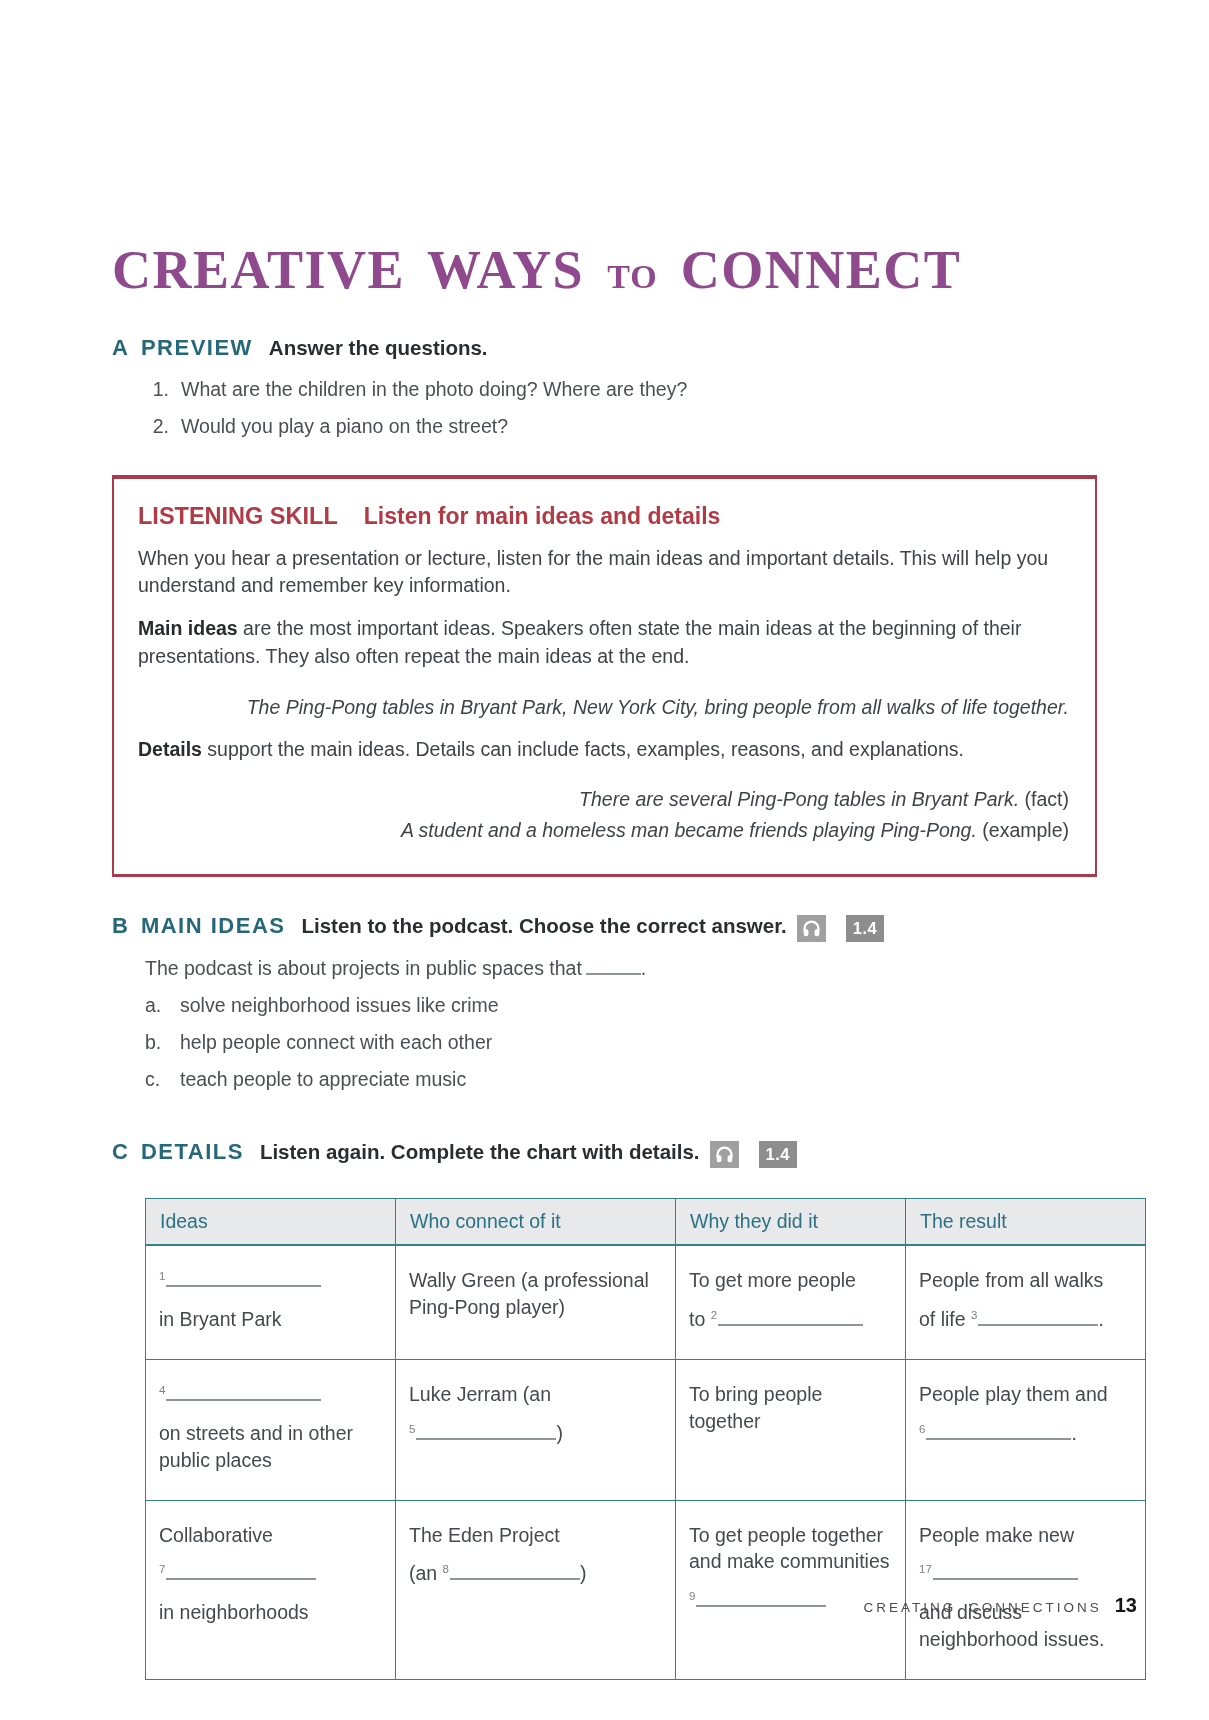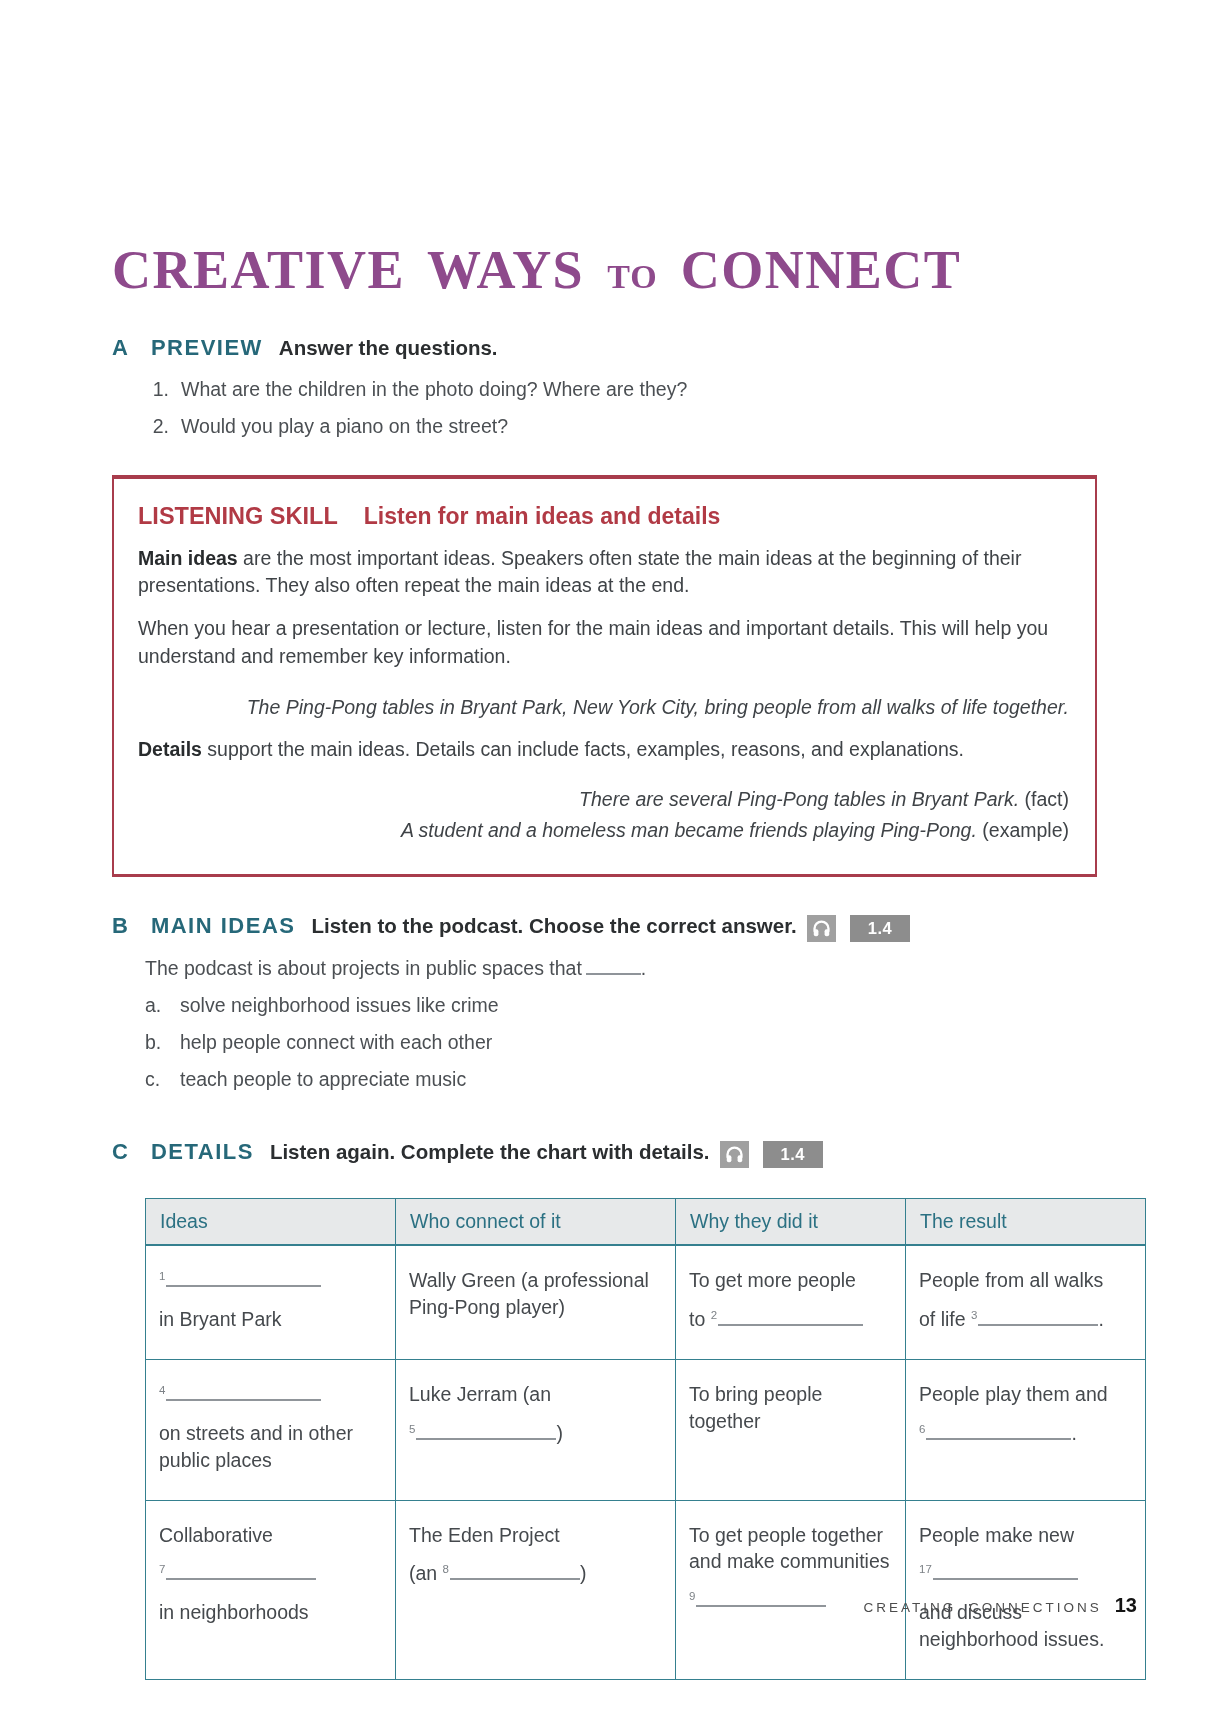--- a/index.html
+++ b/index.html
@@ -16,28 +16,28 @@
     padding-top:243px;
     font-family:"Liberation Serif", serif;
     font-weight:700; font-size:54px; line-height:1.0;
     color:#8e4a8c; letter-spacing:1.5px; word-spacing:8px;
   }
   .main-title .small-cap { font-size:34px; letter-spacing:1px; }
 
   
   .section-head { display:flex; align-items:baseline; margin-top:38px; }
   .sec-letter { color:#266879; font-weight:700; font-size:22px; margin-right:13px; }
-  .sec-title  { color:#266879; font-weight:700; font-size:22px; letter-spacing:1.5px; margin-right:16px;margin-left:10px; }
+  .sec-title  { color:#266879; font-weight:700; font-size:22px; letter-spacing:1.5px; margin-right:16px; }
   .sec-instr  { color:#2b2e30; font-weight:700; font-size:20.5px; }
 
   
   .audio-badge { display:inline-flex; align-items:stretch; margin-left:10px; vertical-align:-4px; height:27px; }
   .audio-badge .hp-box { width:29px; background:#a0a0a0; display:flex; align-items:center; justify-content:center; }
-  .audio-badge .num-box { background:#8d8d8d; color:#ffffff; font-size:16.5px; padding:0 18px;
-    display:flex; align-items:center; margin-left:14px; letter-spacing:0.5px; }
+  .audio-badge .num-box { background:#8d8d8d; color:#ffffff; font-size:16.5px; padding:0 7px;
+    display:flex; align-items:center; margin-left:20px; letter-spacing:0.5px; }
 
   
   .q-list { margin-top:16px; }
   .q-row { display:flex; margin:13px 0 0 33px; font-size:19.5px; color:#4b4f53; line-height:1.25; }
   .q-row .q-num { width:24px; text-align:right; margin-right:12px; color:#4b4f53; }
 
   
   .skill-box {
     margin-top:36px;
     border:2px solid #a83c4c; border-top-width:4px; border-bottom-width:3px;
@@ -108,22 +108,22 @@
           <span>Would you play a piano on the street?</span>
         </div>
       </div>
   </div>
 
   <div class="skill-box">
     <div class="skill-head">
       <span class="skill-label">LISTENING SKILL</span>
       <span class="skill-sub">Listen for main ideas and details</span>
     </div>
+    <p>When you hear a presentation or lecture, listen for the main ideas and important details. This will help you understand and remember key information.</p>
     <p><b>Main ideas</b><span> are the most important ideas. Speakers often state the main ideas at the beginning of their presentations. They also often repeat the main ideas at the end.</span></p>
-    <p>When you hear a presentation or lecture, listen for the main ideas and important details. This will help you understand and remember key information.</p>
     <div class="skill-example">The Ping-Pong tables in Bryant Park, New York City, bring people from all walks of life together.</div>
     <p><b>Details</b><span> support the main ideas. Details can include facts, examples, reasons, and explanations.</span></p>
     <div class="skill-example" style="margin-bottom:0;"><span>There are several Ping-Pong tables in Bryant Park.</span><span class="tag"> (fact)</span></div>
     <div class="skill-example" style="margin-top:2px; margin-bottom:0;"><span>A student and a homeless man became friends playing Ping-Pong.</span><span class="tag"> (example)</span></div>
   </div>
 
   <div class="section">
     <div class="section-head" style="margin-top:36px;">
       <span class="sec-letter">B</span>
       <span class="sec-title">MAIN IDEAS</span>

